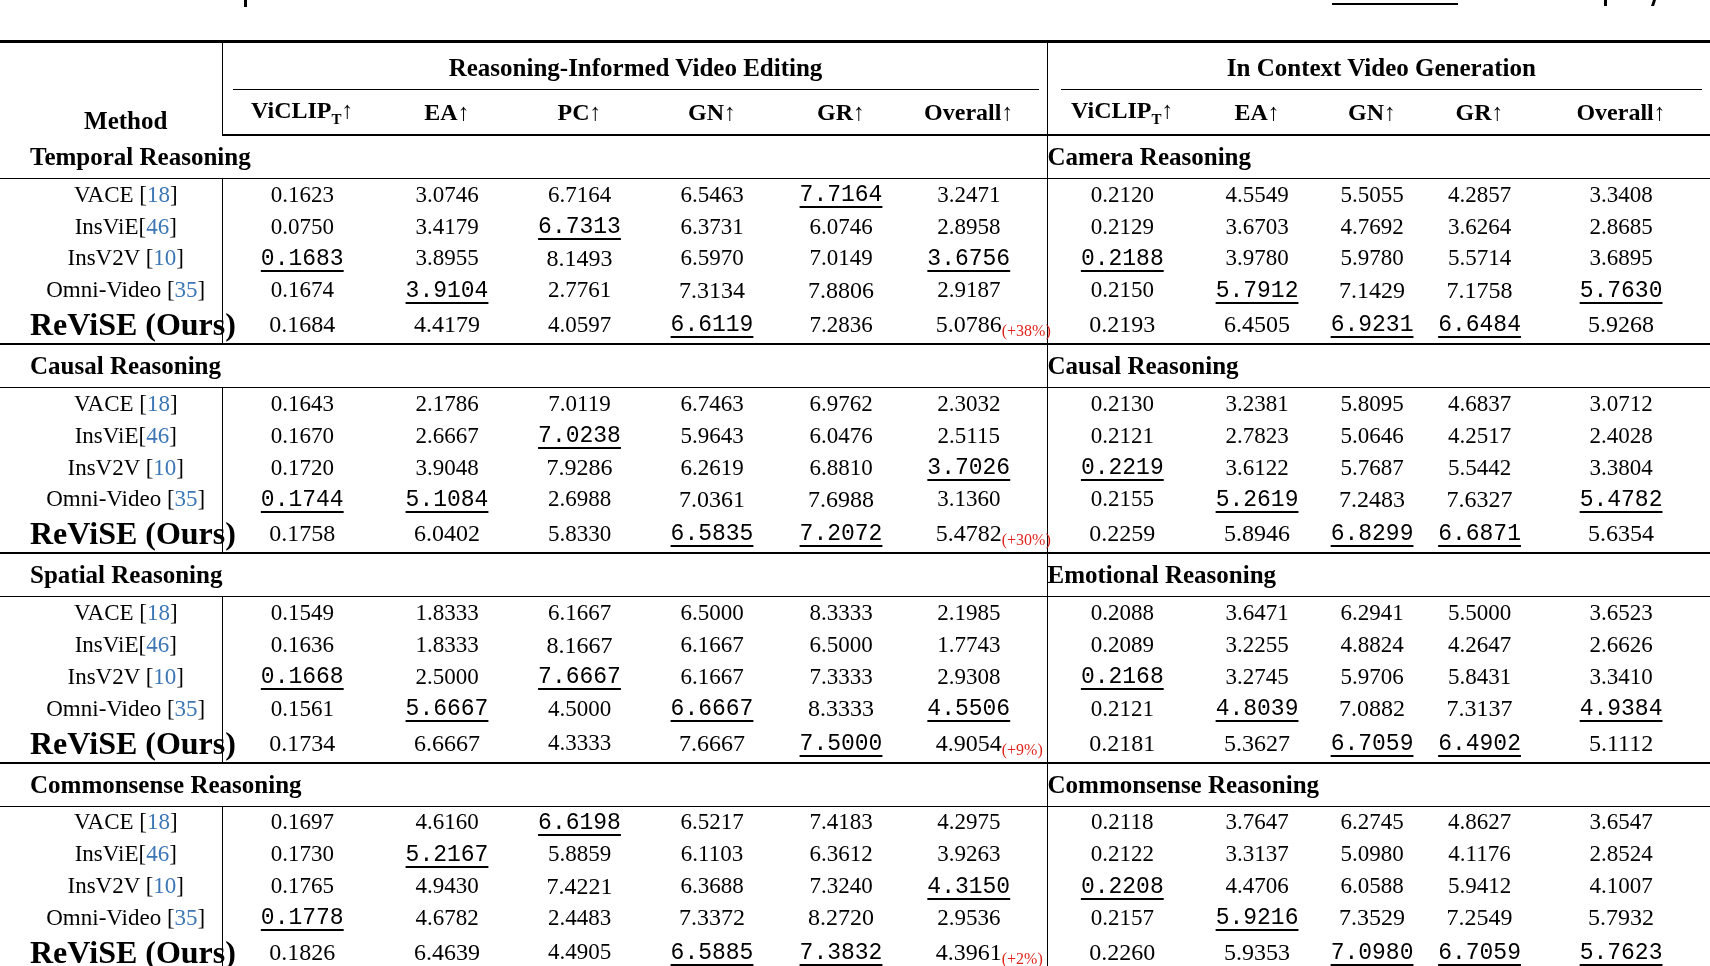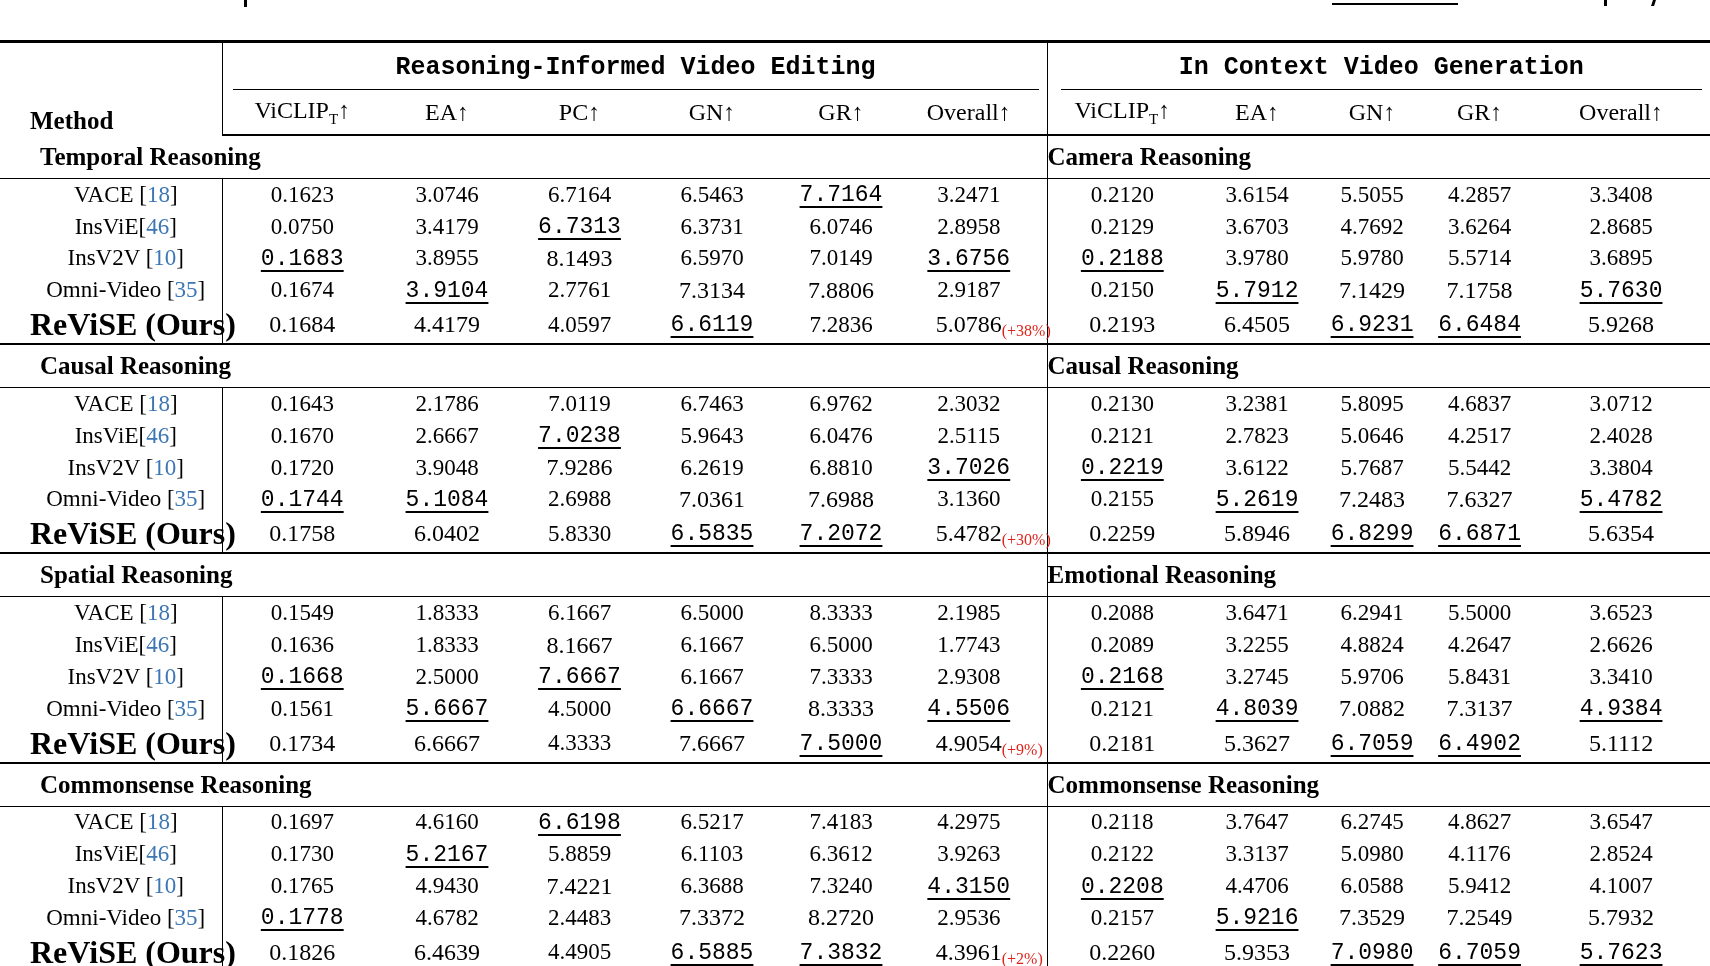--- a/index.html
+++ b/index.html
@@ -18,35 +18,35 @@
   .frag-underline{left:1332px;top:3px;width:126px;height:2px;}
   .frag-p2{left:1604px;top:0;width:3px;height:6px;}
   .frag-y{left:1652px;top:0;width:3px;height:6px;transform:skewX(-18deg);}
 
   table.bench{position:absolute;left:0;top:40px;width:1710px;
     border-collapse:collapse;table-layout:fixed;}
   th,td{padding:0;margin:0;}
 
   
   tr.groups th{border-top:3px solid var(--rule);height:47px;vertical-align:bottom;}
-  th.method-th{text-align:left;padding-left:30px;font-size:25px;font-weight:bold;
+  th.method-th{text-align:center;padding-left:30px;font-size:25px;font-weight:bold;
     vertical-align:middle;}
   .gwrap{font-size:25px;font-weight:bold;text-align:center;
-    border-bottom:1.5px solid var(--rule);padding-bottom:7px;font-family:Liberation Mono, monospace;}
+    border-bottom:1.5px solid var(--rule);padding-bottom:7px;}
   .gwrap.gl{margin:0 8px 0 10px;}
   .gwrap.gr{margin:0 8px 0 13px;}
-  tr.cols th{height:44px;font-size:24px;font-weight:normal;text-align:center;
+  tr.cols th{height:44px;font-size:24px;font-weight:bold;text-align:center;
     border-bottom:2.5px solid var(--rule);vertical-align:middle;}
   tr.cols th sub{font-size:15px;}
   .vdiv{border-left:1.5px solid var(--rule);}
 
   
   tr.sec th{height:42px;font-size:25px;font-weight:bold;text-align:left;
     border-bottom:1.5px solid var(--rule);vertical-align:middle;}
-  th.sec-l{padding-left:40px;}
+  th.sec-l{padding-left:30px;}
   th.sec-r{}
 
   
   tr.data td{height:31.8px;font-size:23px;text-align:center;vertical-align:middle;}
   td.method{text-align:left;padding-left:30px;white-space:nowrap;}
   td.method.bold{font-weight:bold;font-size:32px;}
   .cite{color:var(--blue);}
   .val.b{font-weight:normal;font-size:24px;}
   .val.u{text-decoration:underline;text-underline-offset:5px;text-decoration-thickness:1.5px;font-family:Liberation Mono, monospace;}
   .valwrap{position:relative;display:inline-block;}
@@ -111,21 +111,21 @@
         </tr>
         <tr class="data">
           <td class="method"><span class="mname">VACE </span><span>[</span><span class="cite">18</span><span>]</span></td>
           <td class="num vdiv"><span class="valwrap"><span class="val n">0.1623</span></span></td>
           <td class="num"><span class="valwrap"><span class="val n">3.0746</span></span></td>
           <td class="num"><span class="valwrap"><span class="val n">6.7164</span></span></td>
           <td class="num"><span class="valwrap"><span class="val n">6.5463</span></span></td>
           <td class="num"><span class="valwrap"><span class="val u">7.7164</span></span></td>
           <td class="num overall-l"><span class="valwrap"><span class="val n">3.2471</span></span></td>
           <td class="num vdiv"><span class="valwrap"><span class="val n">0.2120</span></span></td>
-          <td class="num"><span class="valwrap"><span class="val n">3.6154</span></span></td>
+          <td class="num"><span class="valwrap"><span class="val n">4.5549</span></span></td>
           <td class="num"><span class="valwrap"><span class="val n">5.5055</span></span></td>
           <td class="num"><span class="valwrap"><span class="val n">4.2857</span></span></td>
           <td class="num"><span class="valwrap"><span class="val n">3.3408</span></span></td>
         </tr>
         <tr class="data">
           <td class="method"><span class="mname">InsViE</span><span>[</span><span class="cite">46</span><span>]</span></td>
           <td class="num vdiv"><span class="valwrap"><span class="val n">0.0750</span></span></td>
           <td class="num"><span class="valwrap"><span class="val n">3.4179</span></span></td>
           <td class="num"><span class="valwrap"><span class="val u">6.7313</span></span></td>
           <td class="num"><span class="valwrap"><span class="val n">6.3731</span></span></td>

